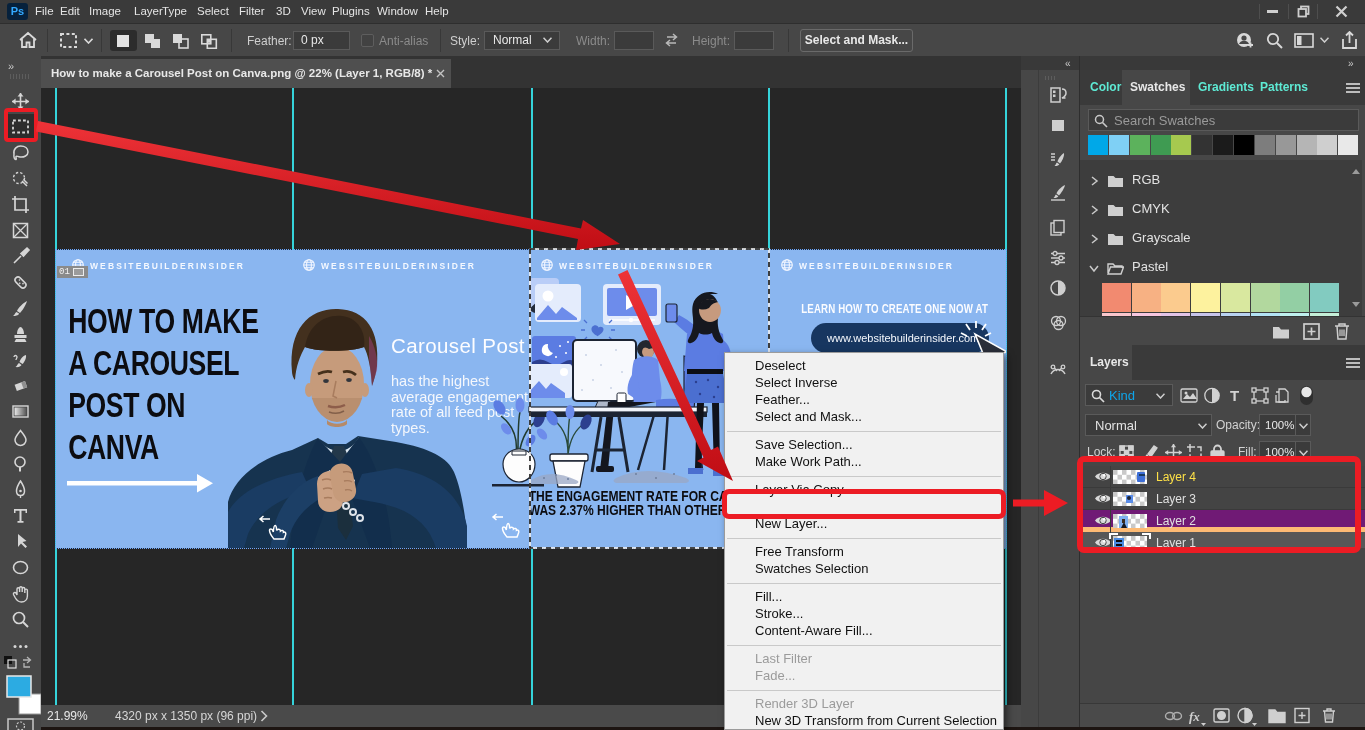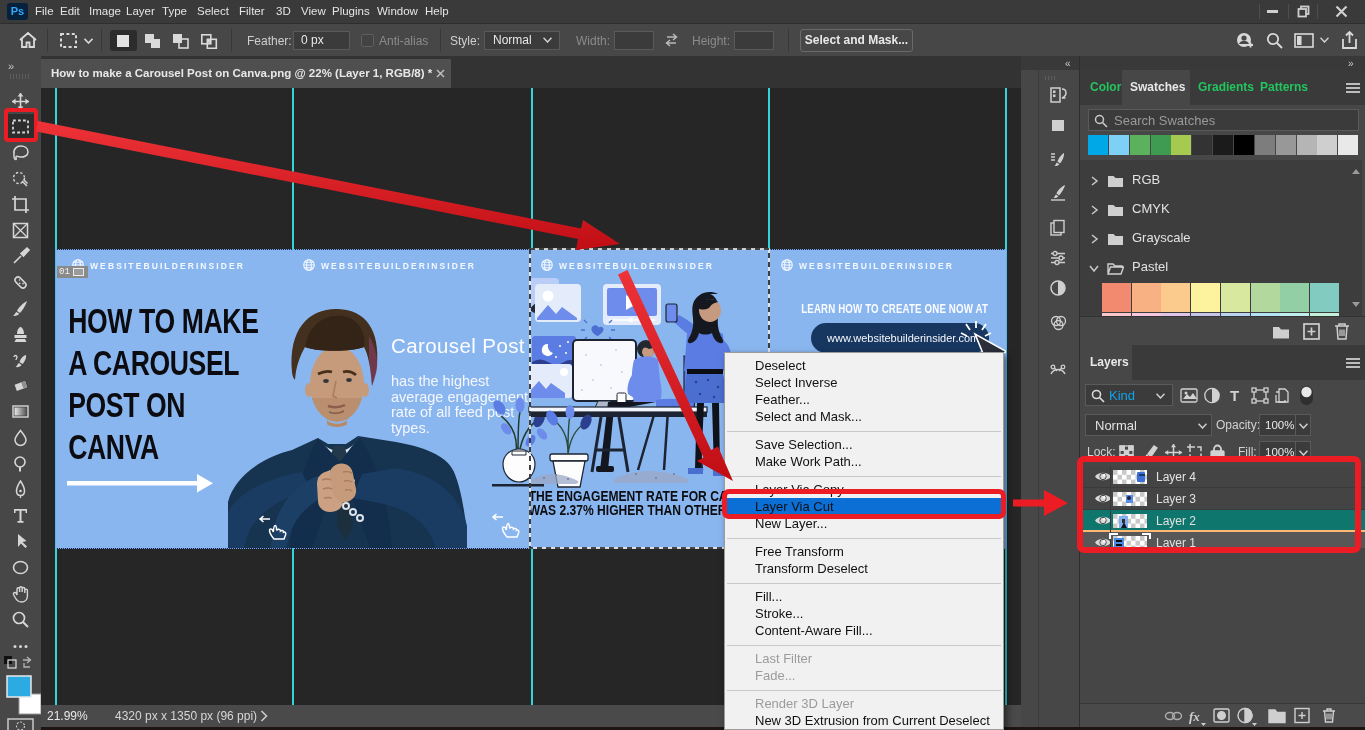--- a/index.html
+++ b/index.html
@@ -2,30 +2,30 @@
 <html><head><meta charset="utf-8"><style>
 html,body{margin:0;padding:0;width:1365px;height:730px;overflow:hidden;font-family:"Liberation Sans",sans-serif;background:#262626;}
 .abs{position:absolute;}
 .menuitem{position:absolute;top:0;height:23px;line-height:23px;color:#e4e4e4;font-size:11.5px;}
 .lbl{color:#cfcfcf;font-size:12px;}
 .well{background:#3b3b3b;border:1px solid #5a5a5a;box-sizing:border-box;}
 .guide{position:absolute;top:0;width:2px;height:617px;background:#35d3da;}
 .mi{position:absolute;left:0px;width:278px;height:17px;line-height:17px;padding-left:30px;box-sizing:border-box;}
 .msep{position:absolute;left:2px;width:274px;height:1px;background:#c9c9c9;}
 .redbox{position:absolute;border:5px solid #ec1c24;border-radius:7px;box-sizing:border-box;}
-.ptab{position:absolute;top:10px;color:#22c55e;font-size:13px;font-weight:bold;}
+.ptab{position:absolute;top:10px;color:#5eead4;font-size:13px;font-weight:bold;}
 </style></head><body>
 <div style="position:absolute;left:0;top:0;width:1365px;height:730px;">
 
 <div class="abs" style="left:0;top:0;width:1365px;height:23px;background:#3a3a3a;padding-left:34px;">
 <div class="abs" style="left:7px;top:3px;width:21px;height:17px;background:#06213c;border-radius:3px;color:#33a9ff;font-size:11px;font-weight:bold;text-align:center;line-height:17px;">Ps</div>
 <span class="menuitem" style="left:35px;">File</span>
 <span class="menuitem" style="left:60px;">Edit</span>
 <span class="menuitem" style="left:89px;">Image</span>
-<span class="menuitem" style="left:126px;text-align:right;">Layer</span>
+<span class="menuitem" style="left:134px;text-align:right;">Layer</span>
 <span class="menuitem" style="left:162px;">Type</span>
 <span class="menuitem" style="left:197px;">Select</span>
 <span class="menuitem" style="left:239px;">Filter</span>
 <span class="menuitem" style="left:276px;">3D</span>
 <span class="menuitem" style="left:301px;">View</span>
 <span class="menuitem" style="left:332px;">Plugins</span>
 <span class="menuitem" style="left:377px;">Window</span>
 <span class="menuitem" style="left:425px;">Help</span>
 <div class="abs" style="left:1259px;top:4px;width:1px;height:15px;background:#4e4e4e;"></div>
 <div class="abs" style="left:1288px;top:4px;width:1px;height:15px;background:#4e4e4e;"></div>
@@ -736,21 +736,21 @@
             <rect x="13.5" y="4.8" width="4.5" height="4.8" fill="#c9c9c9"></rect>
             <rect x="22.5" y="4.8" width="4.5" height="4.8" fill="#c9c9c9"></rect>
             <rect x="31.5" y="4.8" width="4.5" height="4.8" fill="#c9c9c9"></rect>
             <rect x="0.0" y="9.6" width="4.5" height="4.8" fill="#c9c9c9"></rect>
             <rect x="9.0" y="9.6" width="4.5" height="4.8" fill="#c9c9c9"></rect>
             <rect x="18.0" y="9.6" width="4.5" height="4.8" fill="#c9c9c9"></rect>
             <rect x="27.0" y="9.6" width="4.5" height="4.8" fill="#c9c9c9"></rect>
             <rect x="24" y="2" width="8" height="10" rx="1" fill="#3e6fd8"></rect>
             <rect x="26" y="4" width="6" height="2" fill="#1a3a61"></rect>
           </svg>
-          <span class="abs" style="left:76px;top:4px;color:#e5e5e5;font-size:12px;">Layer 4</span>
+          <span class="abs" style="left:76px;top:4px;color:#fde047;font-size:12px;">Layer 4</span>
         </div>
         <div class="abs" style="left:0;top:28px;width:286px;height:22px;background:#444444;border-bottom:1px solid #3a3a3a;box-sizing:border-box;">
           <svg class="abs" style="left:14px;top:4px;" width="18" height="13" viewBox="0 0 18 13">
             <path d="M1 6.5 C4.5 1.5 13.5 1.5 17 6.5 C13.5 11.5 4.5 11.5 1 6.5 Z" fill="#d9d9d9"></path>
             <circle cx="9" cy="6.5" r="3.2" fill="#d9d9d9" stroke="#454545" stroke-width="1"></circle>
             <circle cx="10.2" cy="5.2" r="1.2" fill="#fff"></circle>
             <circle cx="9" cy="6.5" r="1.6" fill="#454545" opacity="0.0"></circle>
           </svg>
           <div class="abs" style="left:30px;top:0;width:1px;height:22px;background:#3a3a3a;"></div>
           <svg class="abs" style="left:33px;top:4px;" width="34" height="14" viewBox="0 0 34 14">
@@ -765,21 +765,21 @@
             <rect x="31.5" y="4.8" width="4.5" height="4.8" fill="#c9c9c9"></rect>
             <rect x="0.0" y="9.6" width="4.5" height="4.8" fill="#c9c9c9"></rect>
             <rect x="9.0" y="9.6" width="4.5" height="4.8" fill="#c9c9c9"></rect>
             <rect x="18.0" y="9.6" width="4.5" height="4.8" fill="#c9c9c9"></rect>
             <rect x="27.0" y="9.6" width="4.5" height="4.8" fill="#c9c9c9"></rect>
             <rect x="13" y="3" width="7" height="8" fill="#5b8de8"></rect>
             <circle cx="16" cy="6" r="2" fill="#1c2433"></circle>
           </svg>
           <span class="abs" style="left:76px;top:4px;color:#e0e0e0;font-size:12px;">Layer 3</span>
         </div>
-        <div class="abs" style="left:0;top:50px;width:286px;height:22px;background:#0f766e;border-bottom:2px solid #fdba74;box-sizing:border-box;">
+        <div class="abs" style="left:0;top:50px;width:286px;height:22px;background:#701a75;border-bottom:5px solid #fdba74;box-sizing:border-box;">
           <svg class="abs" style="left:14px;top:4px;" width="18" height="13" viewBox="0 0 18 13">
             <path d="M1 6.5 C4.5 1.5 13.5 1.5 17 6.5 C13.5 11.5 4.5 11.5 1 6.5 Z" fill="#d9d9d9"></path>
             <circle cx="9" cy="6.5" r="3.2" fill="#d9d9d9" stroke="#454545" stroke-width="1"></circle>
             <circle cx="10.2" cy="5.2" r="1.2" fill="#fff"></circle>
             <circle cx="9" cy="6.5" r="1.6" fill="#454545" opacity="0.0"></circle>
           </svg>
           <div class="abs" style="left:30px;top:0;width:1px;height:22px;background:#3a3a3a;"></div>
           <svg class="abs" style="left:33px;top:4px;" width="34" height="14" viewBox="0 0 34 14">
             <rect width="34" height="14" fill="#ffffff"></rect>
             <rect x="0.0" y="0.0" width="4.5" height="4.8" fill="#c9c9c9"></rect>
@@ -859,35 +859,34 @@
     <div class="abs" style="left:724px;top:352px;width:280px;height:378px;background:#f1f1f1;border:1px solid #9b9b9b;box-shadow:3px 3px 7px rgba(0,0,0,.5);box-sizing:border-box;font-size:13px;color:#111;">
       <div class="mi" style="top:4px;">Deselect</div>
       <div class="mi" style="top:21px;">Select Inverse</div>
       <div class="mi" style="top:38px;">Feather...</div>
       <div class="mi" style="top:55px;">Select and Mask...</div>
       <div class="msep" style="top:78px;"></div>
       <div class="mi" style="top:100px;">Make Work Path...</div>
       <div class="mi" style="top:83px;">Save Selection...</div>
       <div class="msep" style="top:123px;"></div>
       <div class="mi" style="top:128px;">Layer Via Copy</div>
-      <div class="mi" style="top:145px;background:#0c6fd6;">Layer Via Cut</div>
       <div class="mi" style="top:162px;">New Layer...</div>
       <div class="msep" style="top:185px;"></div>
       <div class="mi" style="top:190px;">Free Transform</div>
-      <div class="mi" style="top:207px;">Transform Deselect</div>
+      <div class="mi" style="top:207px;">Swatches Selection</div>
       <div class="msep" style="top:230px;"></div>
       <div class="mi" style="top:235px;">Fill...</div>
       <div class="mi" style="top:252px;">Stroke...</div>
       <div class="mi" style="top:269px;">Content-Aware Fill...</div>
       <div class="msep" style="top:292px;"></div>
       <div class="mi" style="top:297px;color:#9b9b9b;">Last Filter</div>
       <div class="mi" style="top:314px;color:#9b9b9b;">Fade...</div>
       <div class="msep" style="top:337px;"></div>
       <div class="mi" style="top:342px;color:#9b9b9b;">Render 3D Layer</div>
-      <div class="mi" style="top:359px;">New 3D Extrusion from Current Deselect</div>
+      <div class="mi" style="top:359px;">New 3D Transform from Current Selection</div>
     </div>
 <div class="redbox" style="left:4px;top:108px;width:34px;height:34px;border-width:4px;border-radius:4px;"></div>
 <div class="redbox" style="left:722px;top:489px;width:284px;height:30px;"></div>
 <div class="redbox" style="left:1077px;top:456px;width:284px;height:97px;border-width:6px;"></div>
 <svg class="abs" style="left:0;top:0;pointer-events:none;" width="1365" height="730" viewBox="0 0 1365 730">
 <defs>
         <linearGradient id="rg" x1="0" y1="0" x2="0" y2="1">
           <stop offset="0" stop-color="#ee3338"></stop>
           <stop offset="1" stop-color="#c00d14"></stop>
         </linearGradient>

